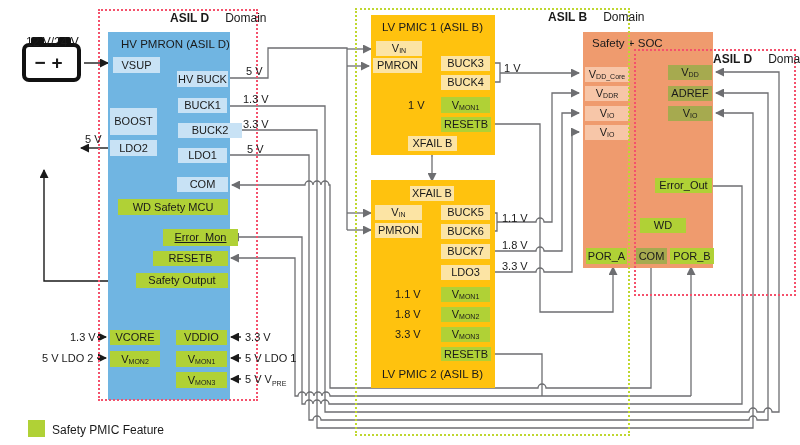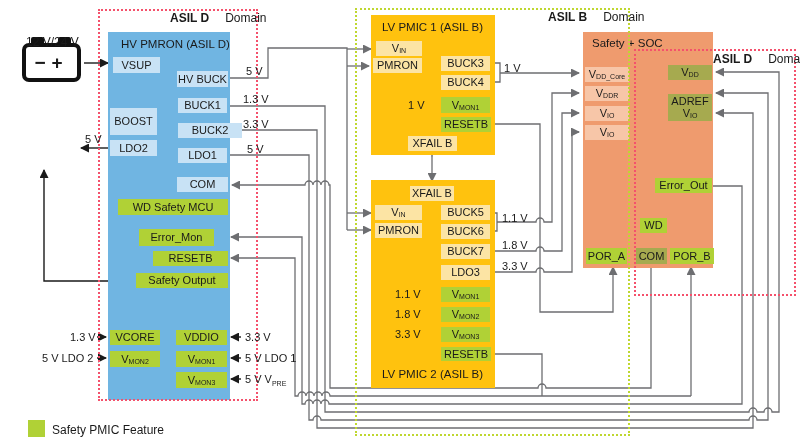--- a/index.html
+++ b/index.html
@@ -114,21 +114,21 @@
   <div class="blk-title" style="left:121px;top:38px;">HV PMRON (ASIL D)</div>
   <div class="bx lightblue" style="left:113px;top:57px;width:47px;height:16px;">VSUP</div>
   <div class="bx lightblue" style="left:177px;top:71px;width:51px;height:16px;">HV BUCK</div>
   <div class="bx lightblue" style="left:110px;top:108px;width:47px;height:27px;">BOOST</div>
   <div class="bx lightblue" style="left:178px;top:98px;width:49px;height:15px;">BUCK1</div>
   <div class="bx lightblue" style="left:178px;top:123px;width:64px;height:15px;">BUCK2</div>
   <div class="bx lightblue" style="left:110px;top:140px;width:47px;height:16px;">LDO2</div>
   <div class="bx lightblue" style="left:178px;top:148px;width:49px;height:15px;">LDO1</div>
   <div class="bx lightblue" style="left:177px;top:177px;width:51px;height:15px;">COM</div>
   <div class="bx lime" style="left:118px;top:199px;width:110px;height:16px;">WD Safety MCU</div>
-  <div class="bx lime" style="left:139px;top:229px;width:75px;height:17px;">Error_Mon</div>
+  <div class="bx lime" style="left:163px;top:229px;width:75px;height:17px;text-decoration:underline;">Error_Mon</div>
   <div class="bx lime" style="left:153px;top:251px;width:75px;height:15px;">RESETB</div>
   <div class="bx lime" style="left:136px;top:273px;width:92px;height:15px;">Safety Output</div>
   <div class="bx lime" style="left:110px;top:330px;width:50px;height:15px;">VCORE</div>
   <div class="bx lime" style="left:176px;top:330px;width:51px;height:15px;">VDDIO</div>
   <div class="bx lime" style="left:110px;top:351px;width:50px;height:16px;">
       <span>V</span>
       <sub>MON2</sub>
     </div>
   <div class="bx lime" style="left:176px;top:351px;width:51px;height:16px;">
       <span>V</span>
@@ -214,27 +214,27 @@
       <sub>IO</sub>
     </div>
   <div class="bx salmon" style="left:585px;top:125px;width:44px;height:15px;">
       <span>V</span>
       <sub>IO</sub>
     </div>
   <div class="bx olive" style="left:668px;top:65px;width:44px;height:15px;">
       <span>V</span>
       <sub>DD</sub>
     </div>
-  <div class="bx olive" style="left:668px;top:94px;width:44px;height:15px;">ADREF</div>
+  <div class="bx olive" style="left:668px;top:86px;width:44px;height:15px;">ADREF</div>
   <div class="bx olive" style="left:668px;top:106px;width:44px;height:15px;">
       <span>V</span>
       <sub>IO</sub>
     </div>
   <div class="bx lime" style="left:655px;top:178px;width:57px;height:15px;">Error_Out</div>
-  <div class="bx lime" style="left:640px;top:218px;width:27px;height:15px;">WD</div>
+  <div class="bx lime" style="left:640px;top:218px;width:46px;height:15px;">WD</div>
   <div class="bx lime" style="left:586px;top:248px;width:41px;height:16px;">POR_A</div>
   <div class="bx olive" style="left:636px;top:248px;width:31px;height:16px;">COM</div>
   <div class="bx lime" style="left:670px;top:248px;width:44px;height:16px;">POR_B</div>
 
   <div class="legend-swatch" style="left:28px;top:420px;"></div>
   <div class="wl" style="left:52px;top:424px;font-size:12px;">Safety PMIC Feature</div>
 
 </div>
 
 </body></html>

